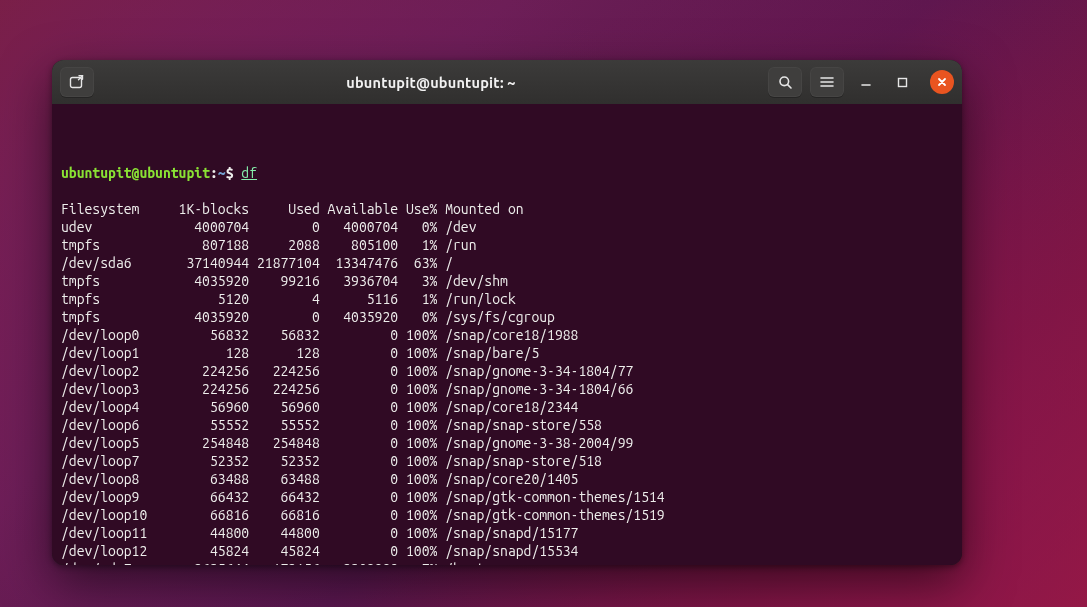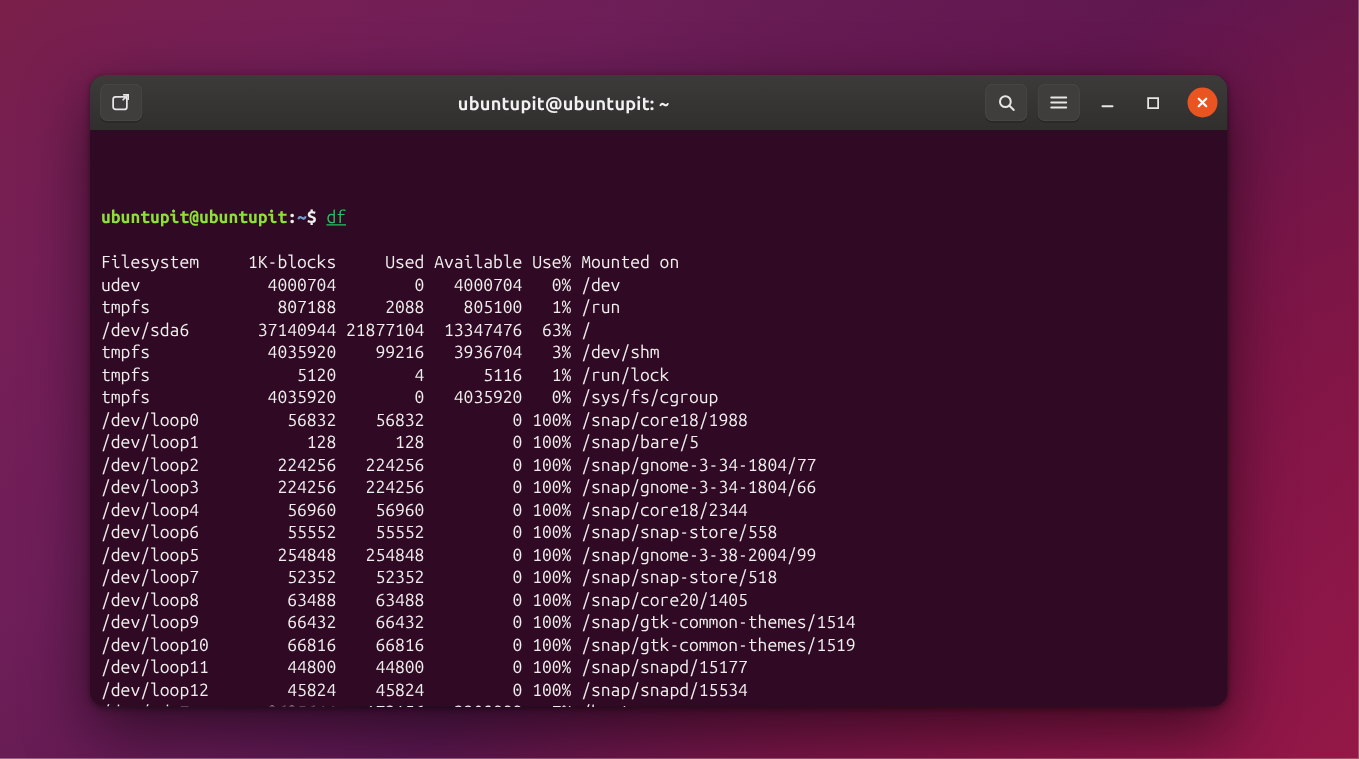--- a/index.html
+++ b/index.html
@@ -14,21 +14,21 @@
     width: 1087px;
     height: 607px;
     background:
       radial-gradient(circle at 18% 35%, rgba(120,30,110,0.55) 0%, rgba(120,30,110,0) 45%),
       radial-gradient(circle at 85% 80%, rgba(140,20,80,0.65) 0%, rgba(140,20,80,0) 55%),
       linear-gradient(135deg, #7a1f3f 0%, #6c1e55 30%, #5a174f 55%, #79163f 80%, #9a1b3f 100%);
     position: relative;
   }
   .window {
     position: absolute;
-    left: 72px;
+    left: 52px;
     top: 60px;
     width: 910px;
     height: 505px;
     border-radius: 12px;
     overflow: hidden;
     box-shadow: 0 18px 50px rgba(0,0,0,0.55), 0 2px 6px rgba(0,0,0,0.4);
     background: #1e1e1e;
     display: flex;
     flex-direction: column;
   }
@@ -99,21 +99,21 @@
     height: 100%;
     scrollbar-width: thin;
     scrollbar-color: #8a8a8a transparent;
   }
   .term-scroll::-webkit-scrollbar { width: 10px; }
   .term-scroll::-webkit-scrollbar-thumb { background: #8a8a8a; border-radius: 5px; }
   .p-user { color: #8ae234; font-weight: bold; }
   .p-host { color: #8ae234; font-weight: bold; }
   .p-colon { color: #eeeeec; font-weight: bold; }
   .p-path { color: #729fcf; font-weight: bold; }
-  .p-cmd  { color: #22c55e; text-decoration: underline; }
+  .p-cmd  { color: #86efac; text-decoration: underline; }
   .row { display: block; }
 </style>
 </head>
 <body>
 
 <div class="desktop">
 
   <div class="window">
 
     <div class="titlebar">

